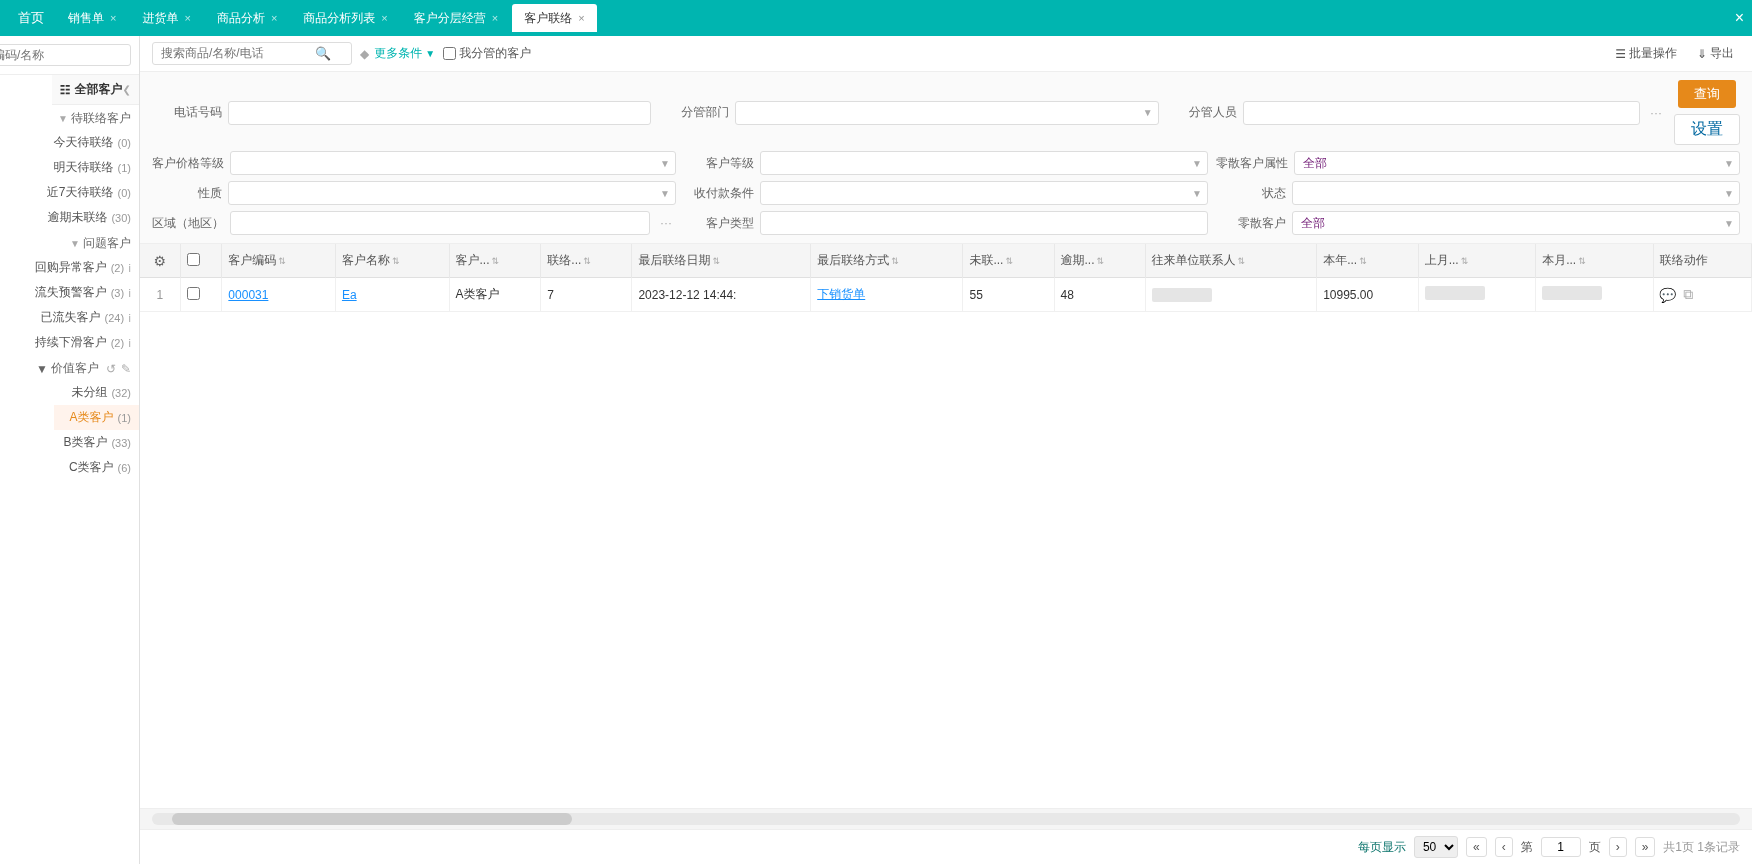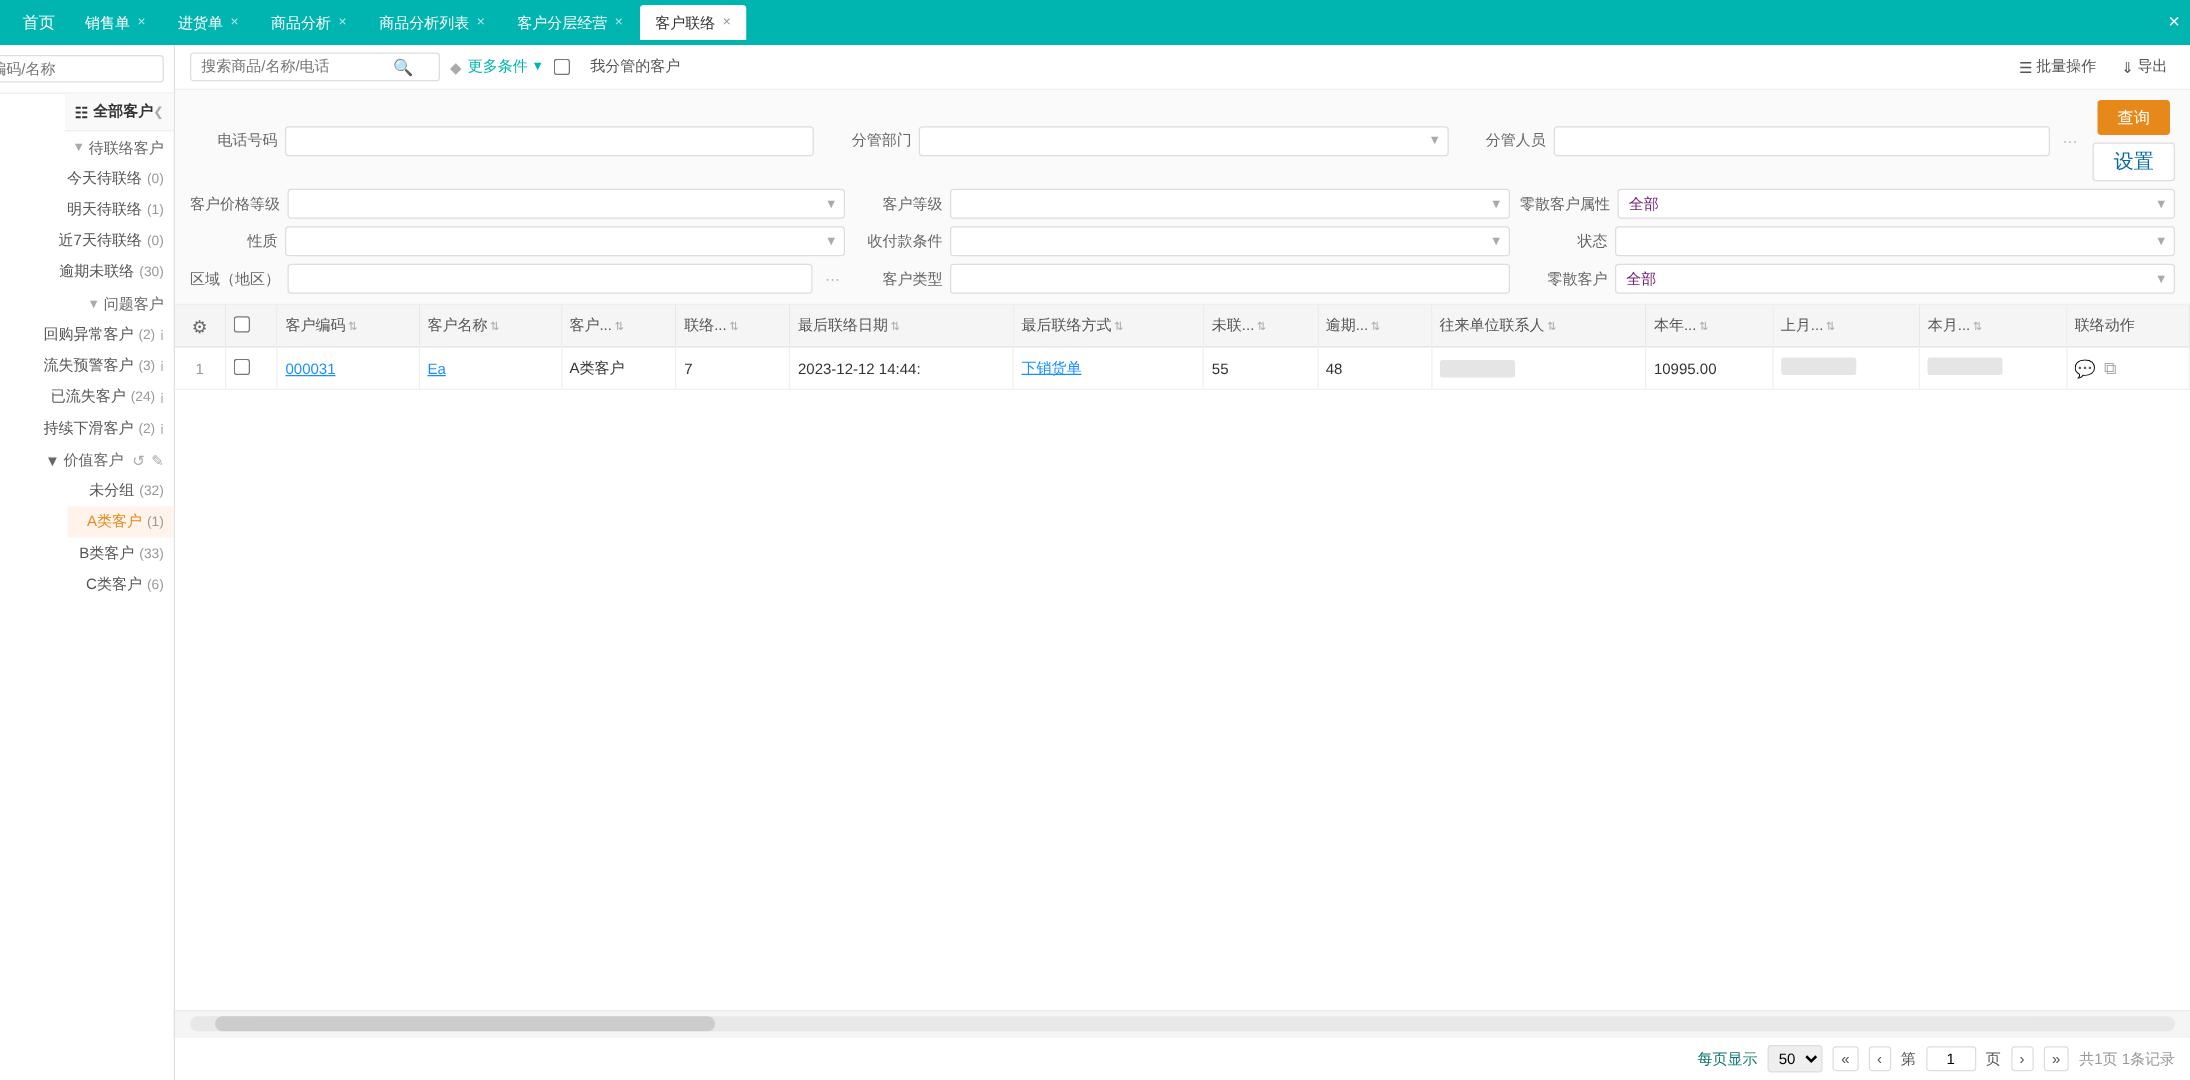--- a/index.html
+++ b/index.html
@@ -160,21 +160,21 @@
       display: flex;
       align-items: center;
       gap: 3px;
       color: #00b5b0;
       cursor: pointer;
       font-size: 12px;
     }
     .filter-checkbox {
       display: flex;
       align-items: center;
-      gap: 16px;
+      gap: 3px;
       color: #555;
       cursor: pointer;
     }
     .top-actions {
       margin-left: auto;
       display: flex;
       align-items: center;
       gap: 8px;
     }
     .action-btn {

